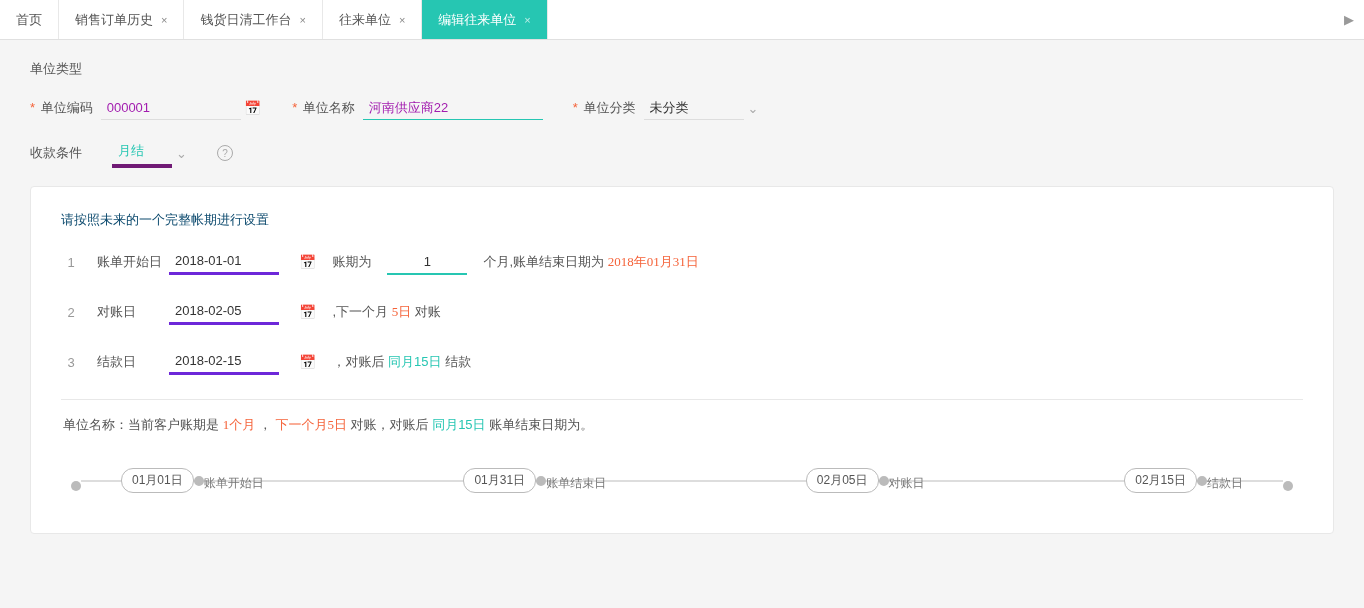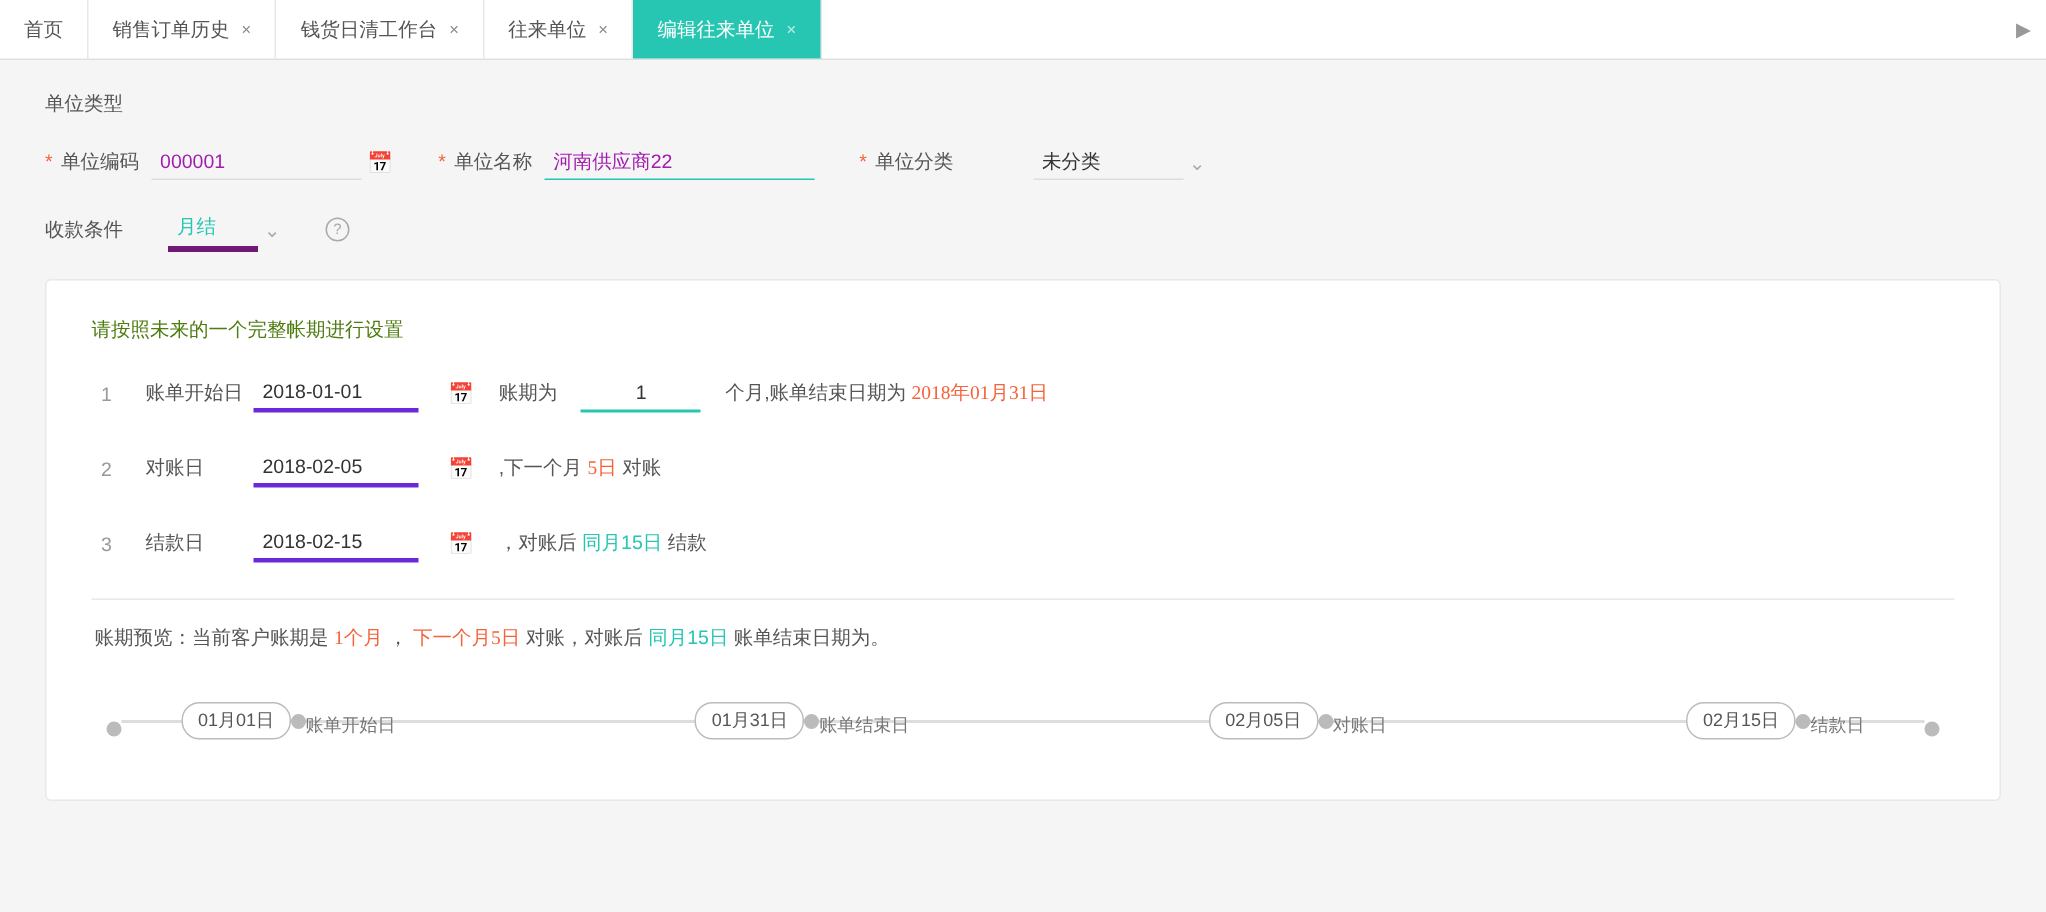--- a/index.html
+++ b/index.html
@@ -156,21 +156,20 @@
       color: #aaa;
       cursor: pointer;
     }
 
     
     .unit-class-wrapper {
       display: flex;
       align-items: center;
       gap: 4px;
       min-width: 160px;
-      justify-content: flex-end;
     }
     .unit-class-input {
       border: none;
       border-bottom: 1px solid #ddd;
       outline: none;
       padding: 4px 6px;
       font-size: 13px;
       color: #333;
       background: transparent;
       width: 100px;
@@ -182,21 +181,21 @@
 
     
     .period-box {
       background: #fff;
       border: 1px solid #e8e8e8;
       border-radius: 4px;
       padding: 24px 30px;
       margin-bottom: 16px;
     }
     .period-title {
-      color: #4d7c0f;
+      color: #0c4a6e;
       margin-bottom: 20px;
       font-size: 13px;
     }
 
     
     .period-row {
       display: flex;
       align-items: center;
       margin-bottom: 24px;
       gap: 16px;
@@ -417,21 +416,21 @@
       <span class="period-desc">
         <span>，对账后 </span>
         <span class="highlight-teal">同月15日</span>
         <span> 结款</span>
       </span>
     </div>
 
     <hr class="divider-line">
 
     <div class="preview-text">
-      <span>账期预览：当前客户账期是</span>
+      <span>单位名称：当前客户账期是</span>
       <span class="highlight-orange">1个月</span>
       <span>，</span>
       <span class="highlight-orange">下一个月5日</span>
       <span>对账，对账后</span>
       <span class="highlight-teal">同月15日</span>
       <span>账单结束日期为。</span>
     </div>
 
     <div class="timeline-container">
       <div class="timeline-line"></div>

